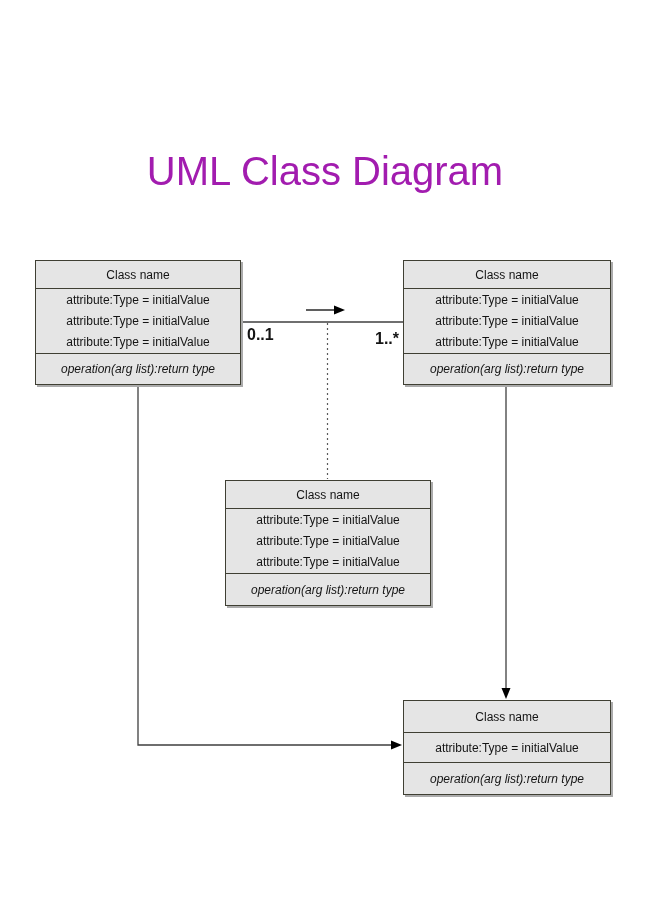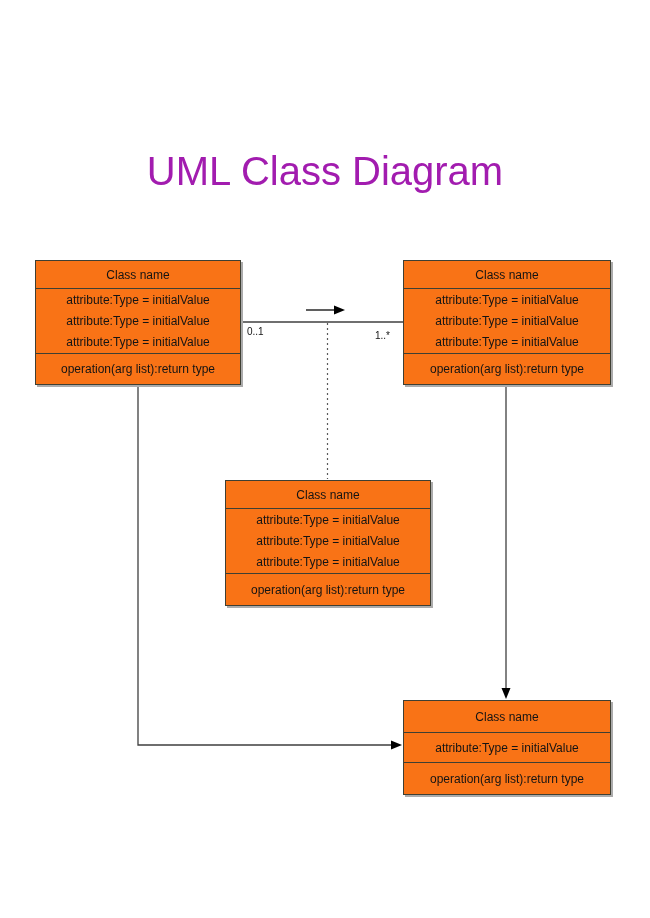--- a/index.html
+++ b/index.html
@@ -19,21 +19,21 @@
     text-align: center;
     font-size: 40px;
     font-weight: 400;
     color: #a21caf;
     letter-spacing: 0px;
     margin-top: 47px;
   }
   .class-box {
     position: absolute;
     box-sizing: border-box;
-    background: #f97316;
+    background: #e5e5e5;
     border: 1px solid #3F3F33;
     box-shadow: 2px 2px 0 #ABABAB;
     display: flex;
     flex-direction: column;
     color: #141414;
     font-size: 12px;
     text-align: center;
   }
   .cb-header {
     box-sizing: border-box;
@@ -52,41 +52,43 @@
     justify-content: center;
     line-height: 14px;
     flex: 0 0 auto;
     gap: 7px;
   }
   .cb-ops {
     display: flex;
     align-items: center;
     justify-content: center;
     flex: 1 1 auto;
+    font-style: italic;
   }
   #box-top-left   { left: 35px;  top: 260px; width: 206px; height: 125px; }
   #box-top-right  { left: 403px; top: 260px; width: 208px; height: 125px; }
   #box-middle     { left: 225px; top: 480px; width: 206px; height: 126px; }
   #box-bottom     { left: 403px; top: 700px; width: 208px; height: 95px;  }
 
   #box-top-left .cb-header,  #box-top-right .cb-header,  #box-middle .cb-header  { height: 28px; }
   #box-top-left .cb-attrs,   #box-top-right .cb-attrs,   #box-middle .cb-attrs   { height: 65px; }
   #box-bottom .cb-header { height: 32px; }
   #box-bottom .cb-attrs  { height: 30px; }
 
   #connector-layer {
     position: absolute;
     top: 0; left: 0;
     width: 650px; height: 918px;
     pointer-events: none;
   }
   .mult-label {
     position: absolute;
-    font-size: 10px;
+    font-size: 16px;
     color: #141414;
+    font-weight: bold;
   }
   #label-mult-left  { left: 247px; top: 326px; }
   #label-mult-right { left: 375px; top: 330px; }
 </style>
 </head>
 <body>
 
 <div id="page">
 
   <div id="diagram-title">UML Class Diagram</div>

